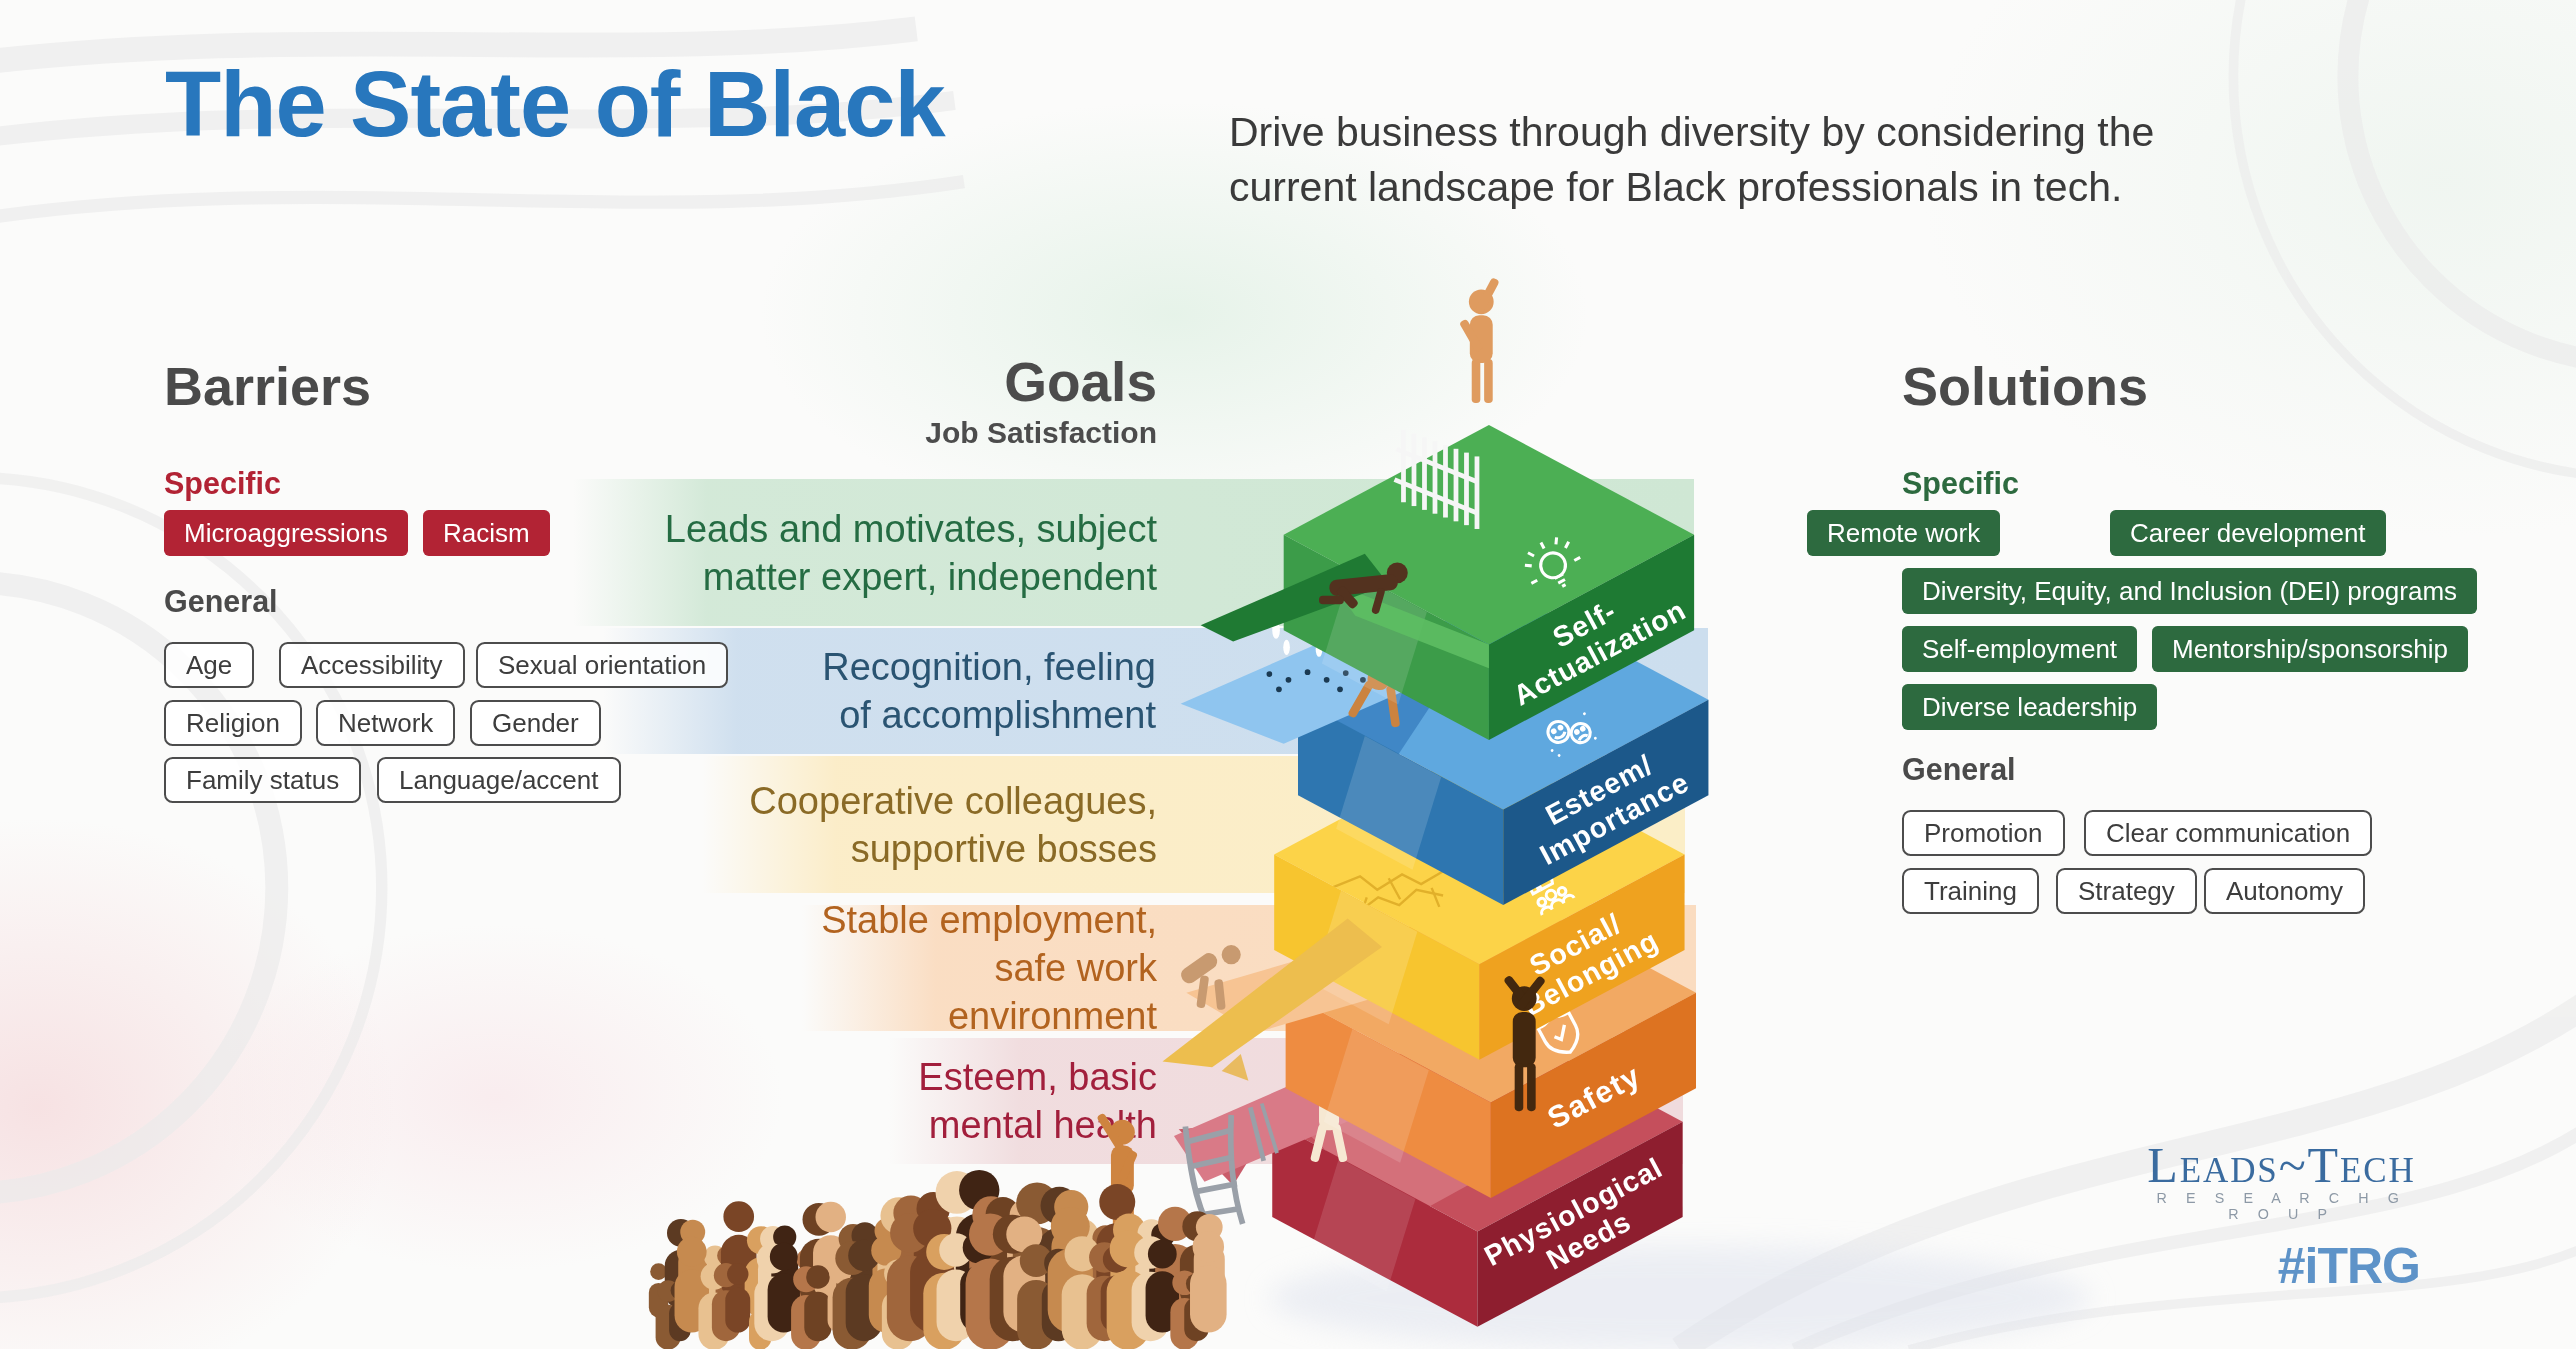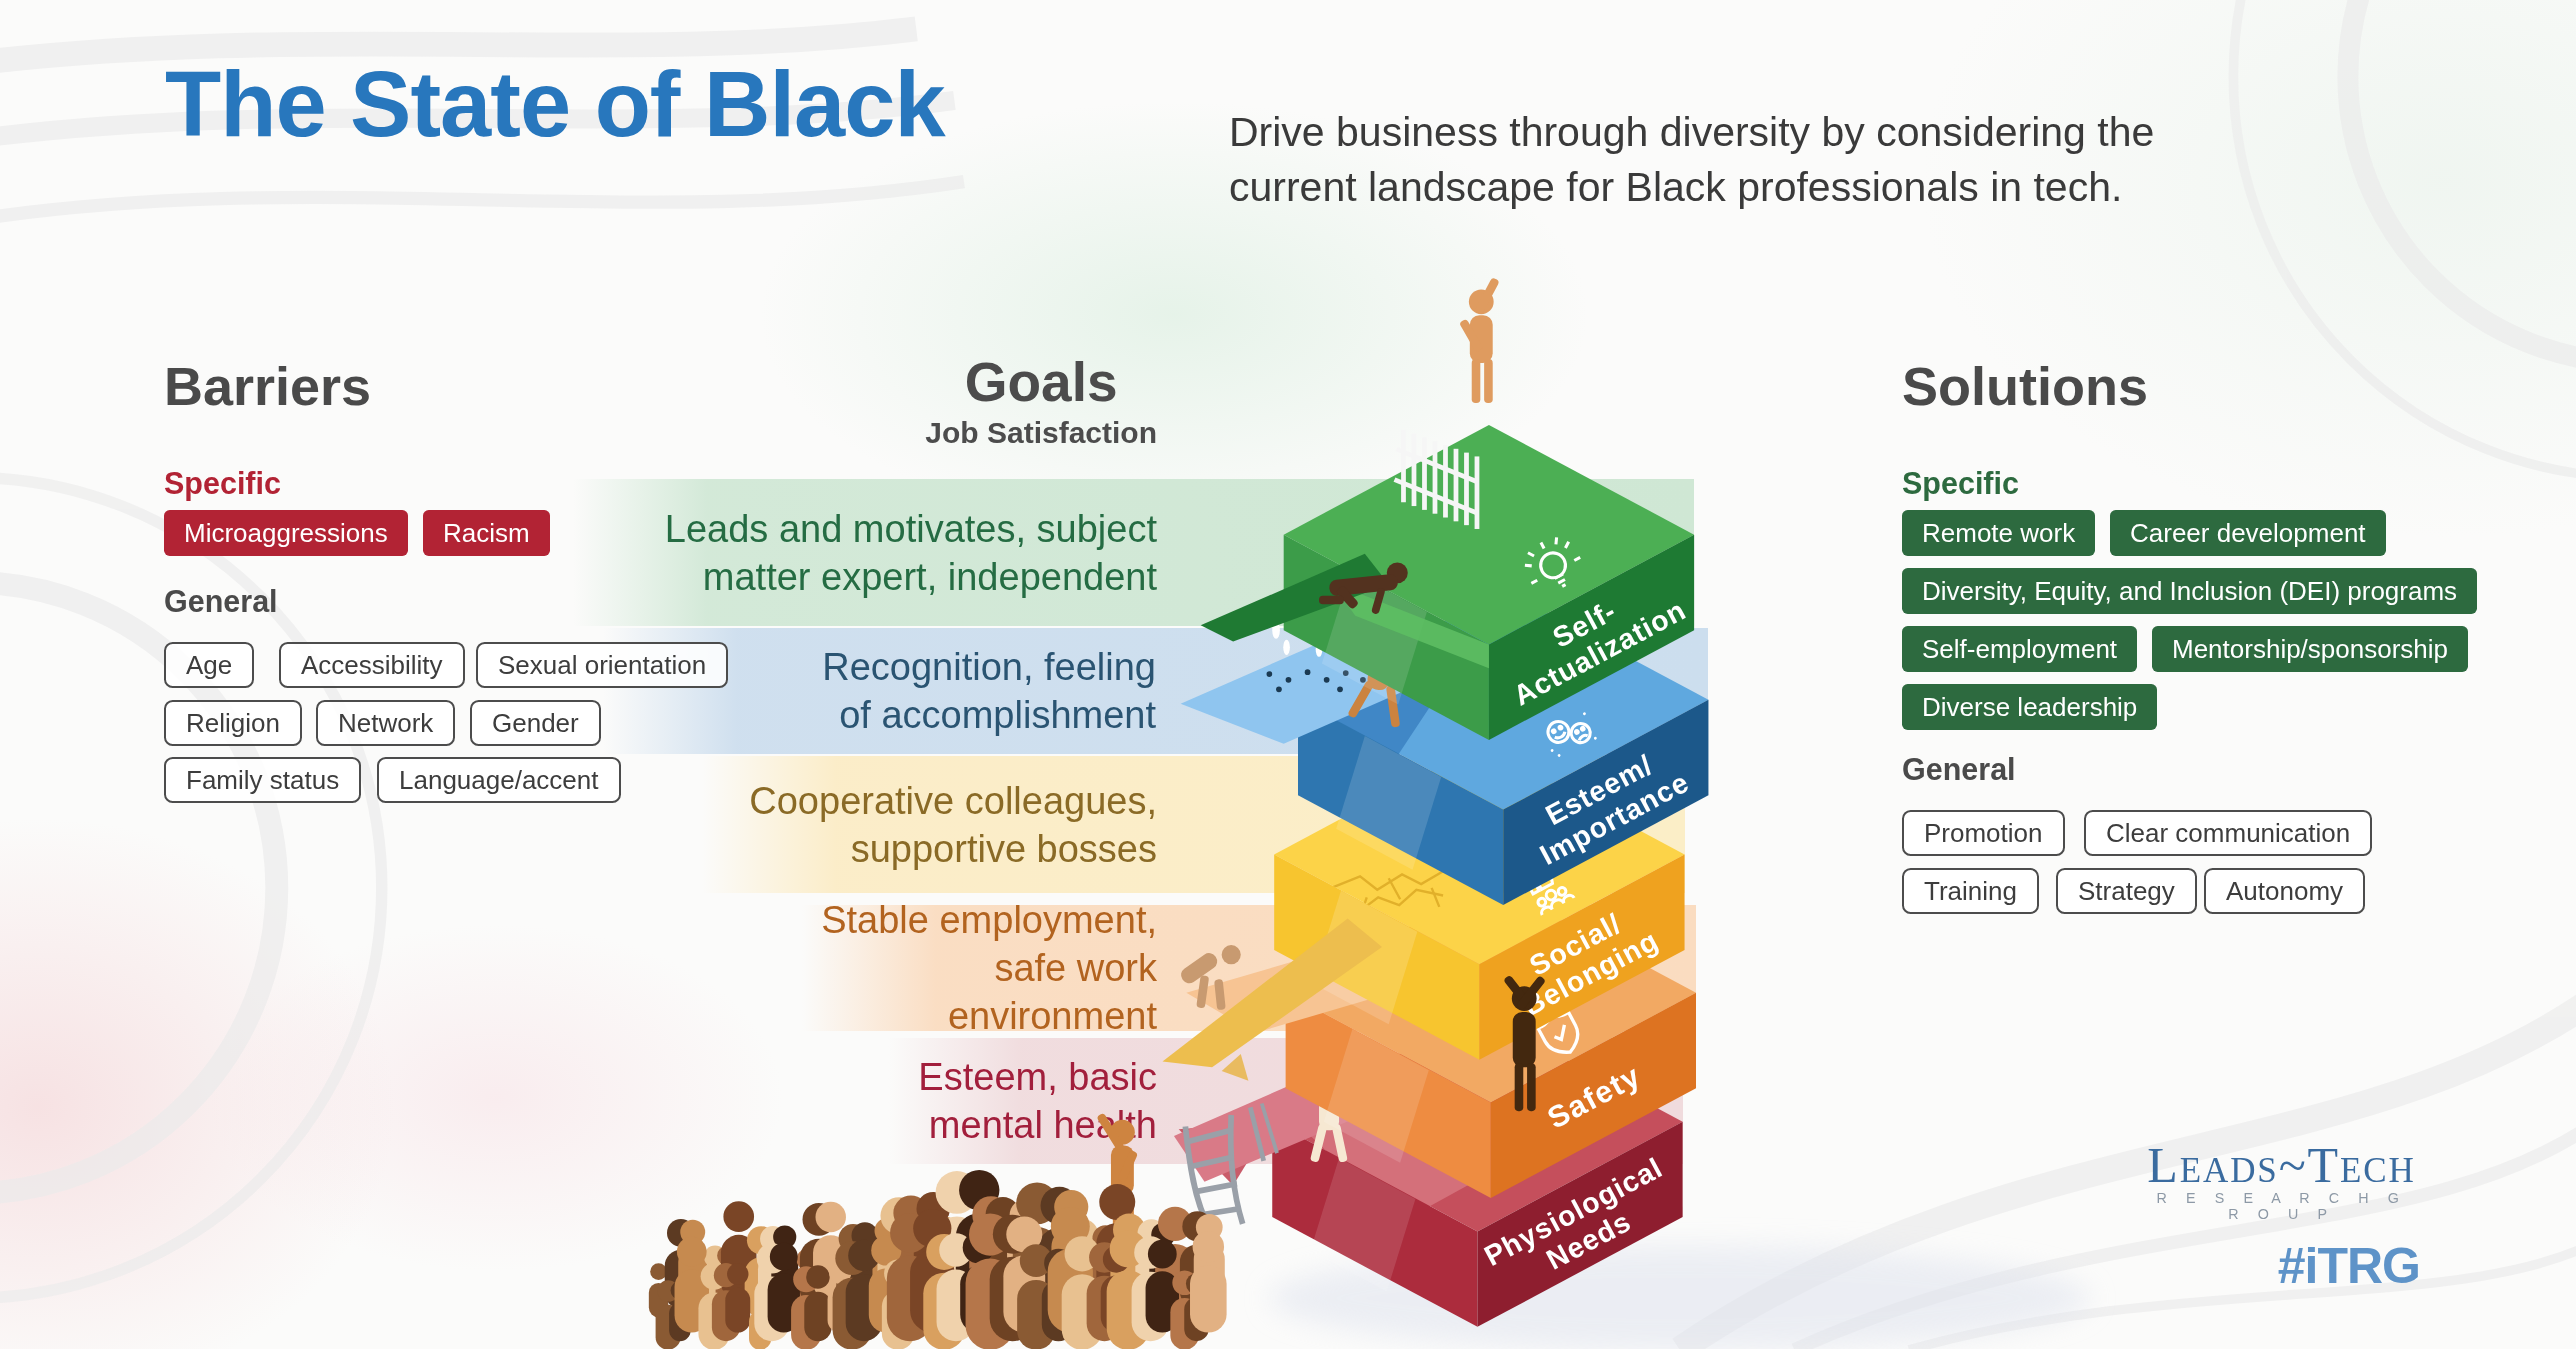--- a/index.html
+++ b/index.html
@@ -29,21 +29,21 @@
   .red-label{color:#B22334}.green-label{color:#2D6A3F}.dark-label{color:#4a4a4a}
 
   
   .chip{position:absolute;display:inline-flex;align-items:center;justify-content:center;
         height:46px;padding:0 20px;font-size:26px;white-space:nowrap;z-index:4;box-sizing:border-box;}
   .chip-red{background:#B22334;color:#fff;border-radius:5.7px;}
   .chip-green{background:#2D6A3F;color:#fff;border-radius:5.7px;}
   .chip-outline{background:rgba(255,255,255,.85);border:2.4px solid #4c4c4c;color:#3d3d3d;border-radius:8.6px;margin-top:20px;}
 
   
-  .goals-h{position:absolute;right:1419px;top:353px;text-align:center;z-index:4;color:#4c4c4c;}
+  .goals-h{position:absolute;right:1419px;top:353px;text-align:right;z-index:4;color:#4c4c4c;}
   .goals-h .g1{font-size:55px;font-weight:bold;line-height:59px;}
   .goals-h .g2{font-size:30px;font-weight:bold;margin-top:3.8px;}
 
   
   .band{position:absolute;display:flex;align-items:center;justify-content:flex-end;z-index:1;}
   .band-text{font-size:38px;line-height:48px;text-align:right;font-weight:normal;}
   .band-green {left:573px;top:479px;width:1121px;height:147px;
      background:linear-gradient(90deg,rgba(209,232,214,0) 0,rgba(209,232,214,.95) 134px,#cfe7d4 100%);}
   .band-blue  {left:603px;top:628px;width:1105px;height:126px;
      background:linear-gradient(90deg,rgba(205,222,238,0) 0,rgba(205,222,238,.95) 134px,#ccdeee 100%);}
@@ -140,21 +140,21 @@
   <div class="chip chip-outline" style="left:164px;top:737px">Family status</div>
   <div class="chip chip-outline" style="left:377px;top:737px">Language/accent</div>
 
   <div class="goals-h">
     <div class="g1">Goals</div>
     <div class="g2">Job Satisfaction</div>
   </div>
 
   <div class="section-h" style="left:1902px;top:355px">Solutions</div>
   <div class="sub-label green-label" style="left:1902px;top:466px">Specific</div>
-  <div class="chip chip-green" style="left:1902px;top:510px">Remote work</div>
+  <div class="chip chip-green" style="left:1807px;top:510px">Remote work</div>
   <div class="chip chip-green" style="left:2110px;top:510px">Career development</div>
   <div class="chip chip-green" style="left:1902px;top:568px">Diversity, Equity, and Inclusion (DEI) programs</div>
   <div class="chip chip-green" style="left:1902px;top:626px">Self-employment</div>
   <div class="chip chip-green" style="left:2152px;top:626px">Mentorship/sponsorship</div>
   <div class="chip chip-green" style="left:1902px;top:684px">Diverse leadership</div>
   <div class="sub-label dark-label" style="left:1902px;top:752px">General</div>
   <div class="chip chip-outline" style="left:1902px;top:790px">Promotion</div>
   <div class="chip chip-outline" style="left:2084px;top:790px">Clear communication</div>
   <div class="chip chip-outline" style="left:1902px;top:848px">Training</div>
   <div class="chip chip-outline" style="left:2056px;top:848px">Strategy</div>

